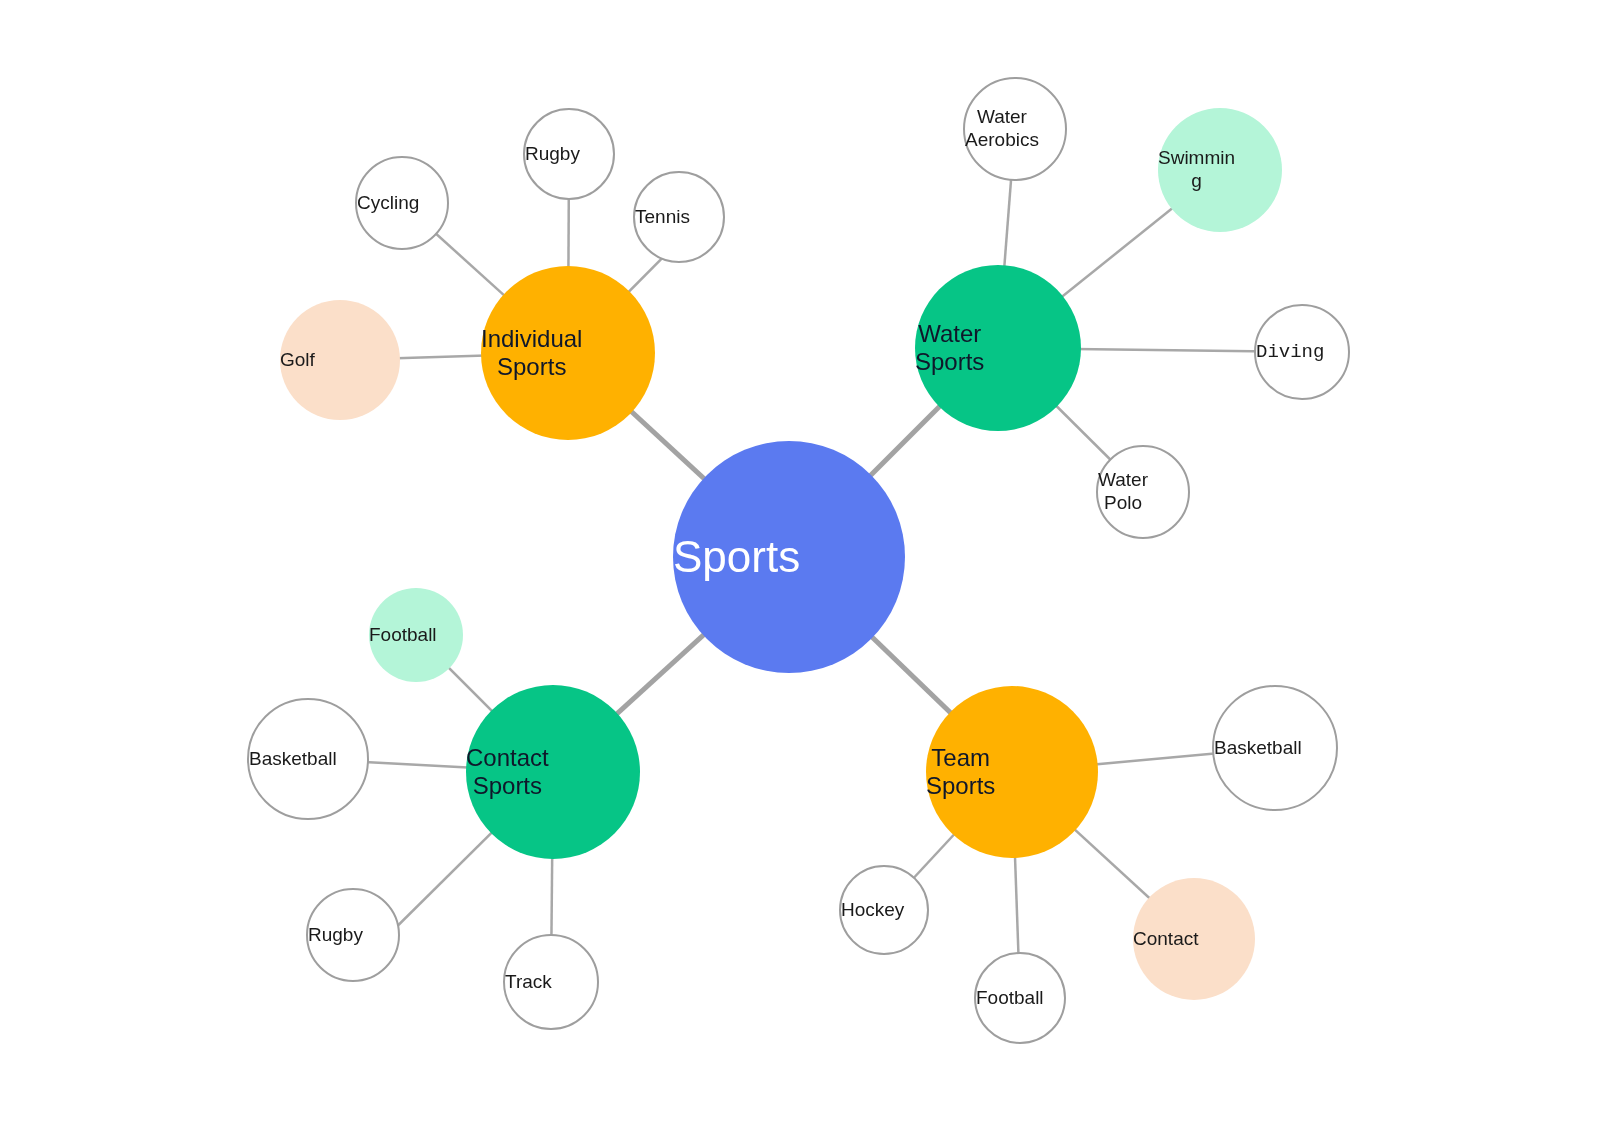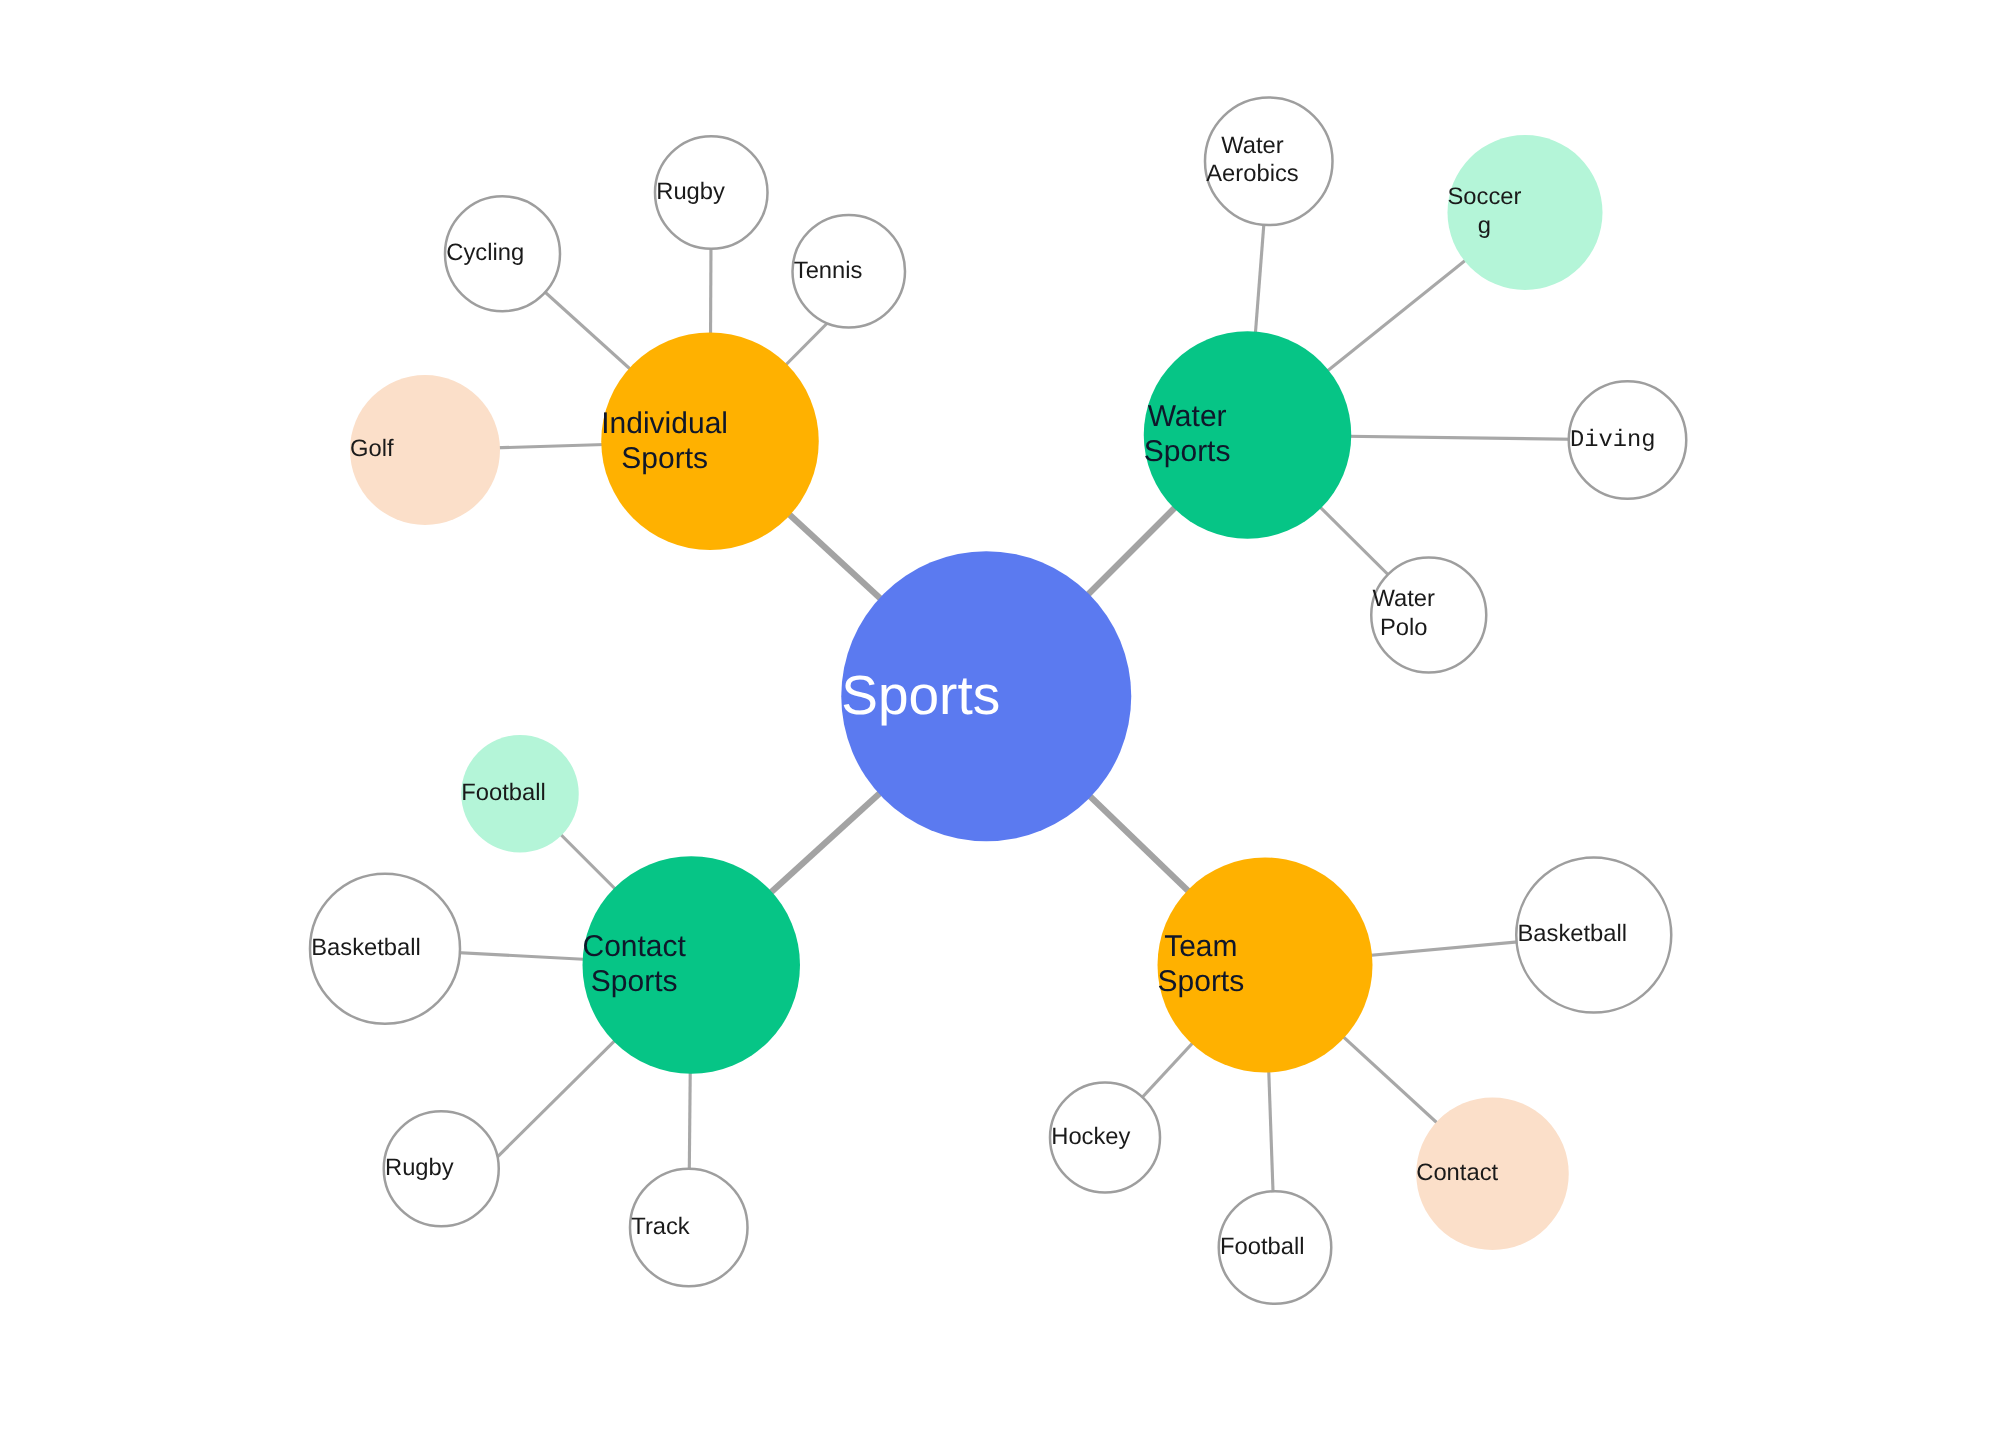--- a/index.html
+++ b/index.html
@@ -102,21 +102,21 @@
 
   <div class="node cat green" style="left:915px;top:265px;width:166px;height:166px;">
     <span>Water
 Sports</span>
   </div>
   <div class="node leaf" style="left:963px;top:77px;width:104px;height:104px;">
     <span>Water
 Aerobics</span>
   </div>
   <div class="node leaf mint" style="left:1158px;top:108px;width:124px;height:124px;">
-    <span>Soccer
+    <span>Swimmin
 g</span>
   </div>
   <div class="node leaf" style="left:1254px;top:304px;width:96px;height:96px;font-family:Liberation Mono, monospace;">
     <span>Diving</span>
   </div>
   <div class="node leaf" style="left:1096px;top:445px;width:94px;height:94px;">
     <span>Water
 Polo</span>
   </div>
 

